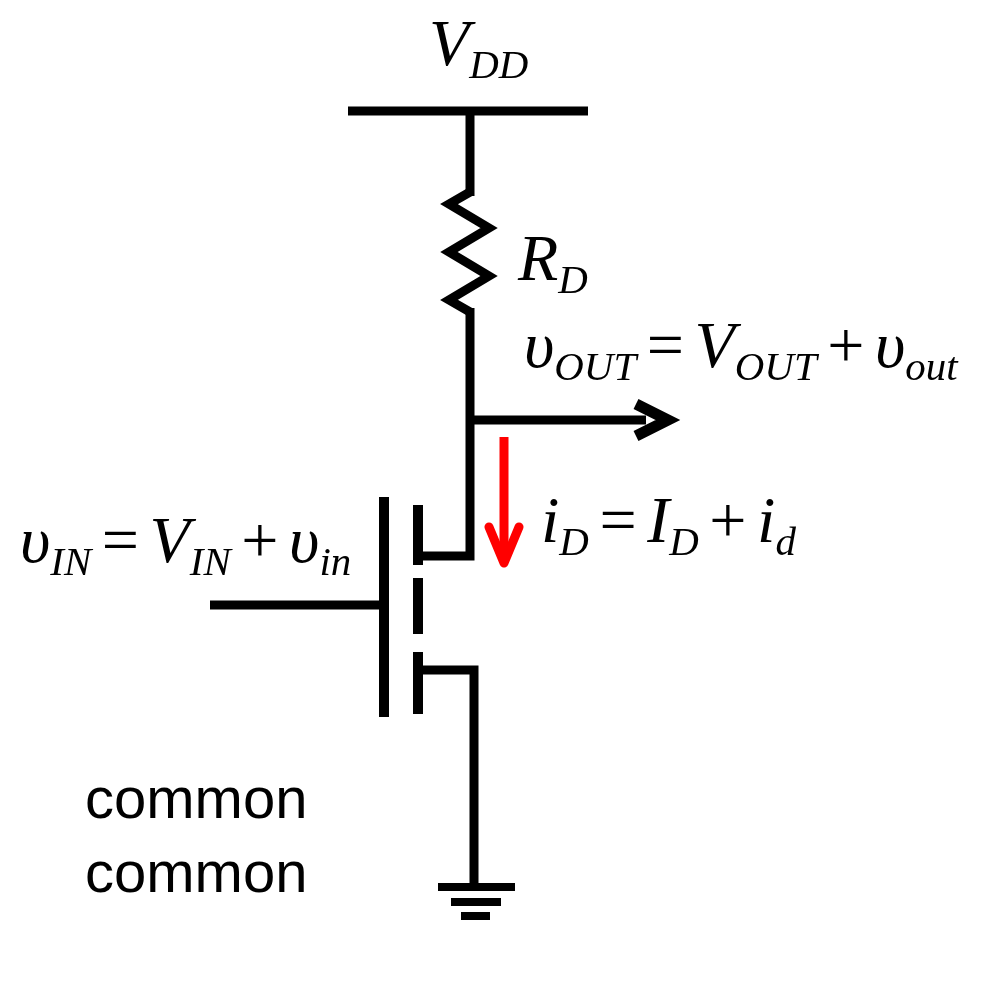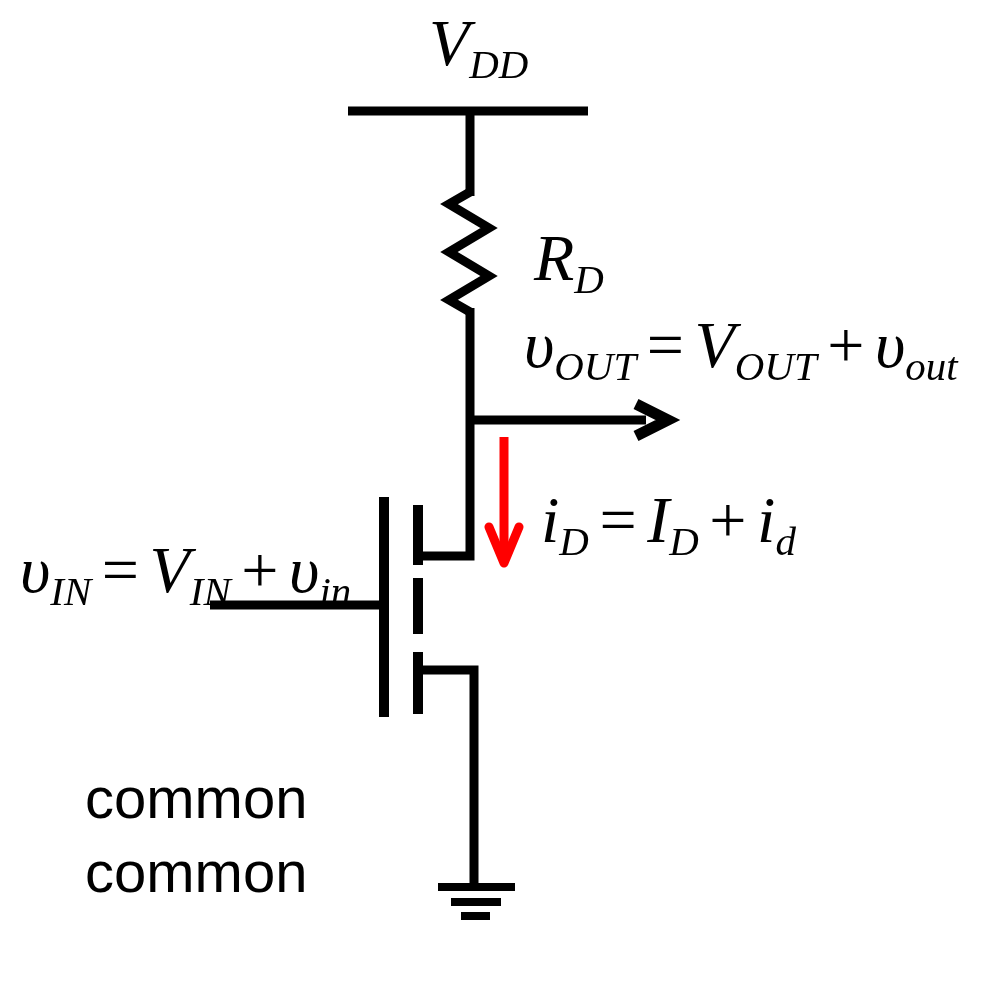--- a/index.html
+++ b/index.html
@@ -95,26 +95,26 @@
       <line class="wire" x1="438" y1="887" x2="515" y2="887" stroke-width="8"></line>
       <line class="wire" x1="451" y1="902" x2="501" y2="902" stroke-width="8"></line>
       <line class="wire" x1="461" y1="916" x2="490" y2="916" stroke-width="8"></line>
     </g>
 
     <line class="wire" x1="210" y1="605" x2="389" y2="605" stroke-width="9"></line>
   </svg>
 
   <div class="eq" style="left:429px; top:10px;"><span>V</span><sub>DD</sub></div>
 
-  <div class="eq" style="left:518px; top:225px;margin-left:16px;"><span>R</span><sub>D</sub></div>
+  <div class="eq" style="left:518px; top:225px;"><span>R</span><sub>D</sub></div>
 
   <div class="eq" style="left:524px; top:312px;"><span>υ</span><sub>OUT</sub><span class="op">=</span><span>V</span><sub>OUT</sub><span class="op">+</span><span>υ</span><sub>out</sub></div>
 
   <div class="eq" style="left:541px; top:487px;"><span>i</span><sub>D</sub><span class="op">=</span><span>I</span><sub>D</sub><span class="op">+</span><span>i</span><sub>d</sub></div>
 
-  <div class="eq" style="left:20px; top:537px;"><span>υ</span><sub>IN</sub><span class="op">=</span><span>V</span><sub>IN</sub><span class="op">+</span><span>υ</span><sub>in</sub></div>
+  <div class="eq" style="left:20px; top:507px;"><span>υ</span><sub>IN</sub><span class="op">=</span><span>V</span><sub>IN</sub><span class="op">+</span><span>υ</span><sub>in</sub></div>
 
   <div class="caption">
     <div>common</div>
     <div>common</div>
   </div>
 
 </div>
 
 </body></html>

